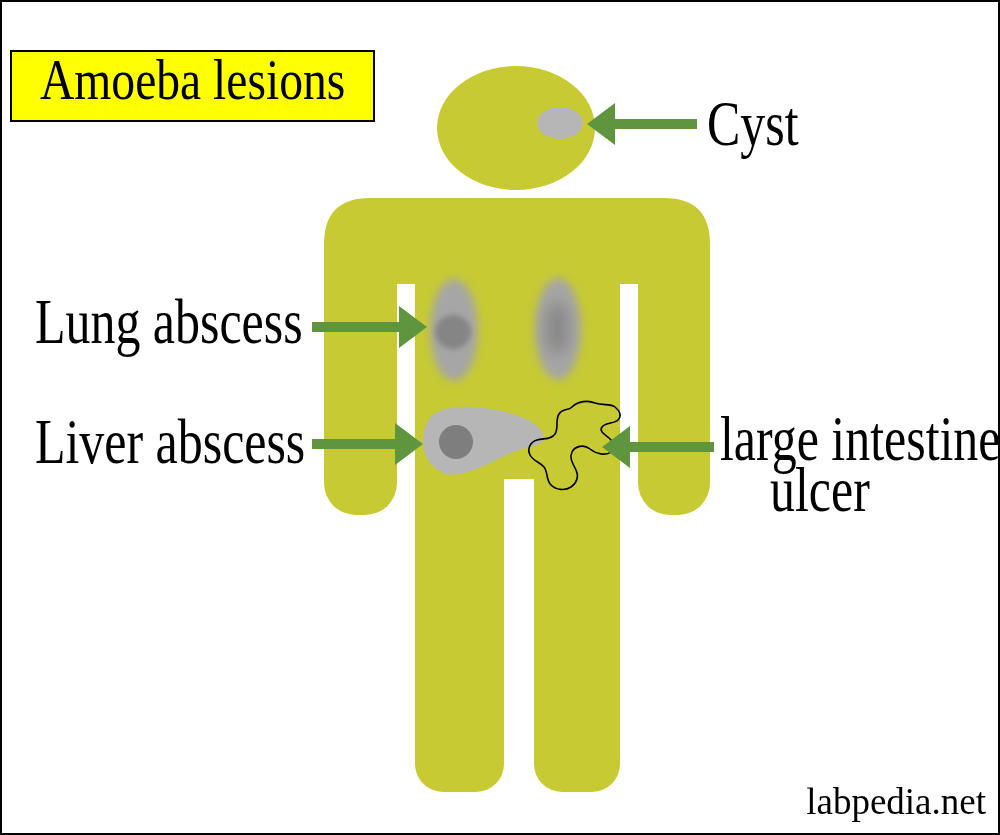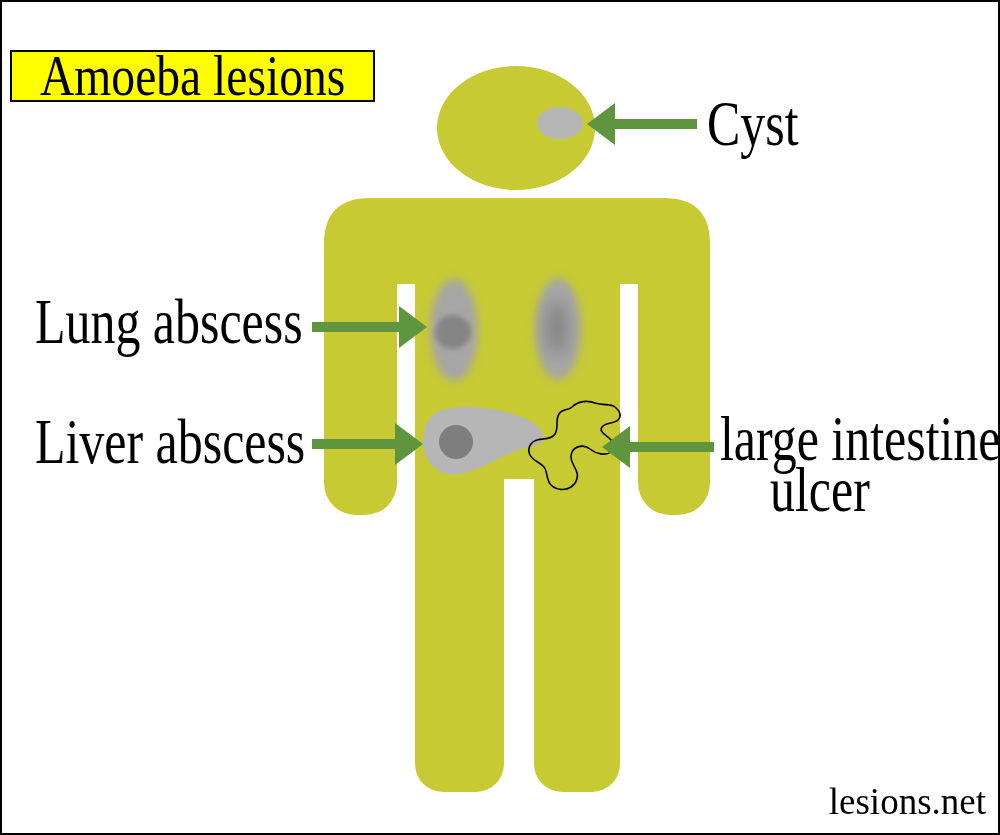--- a/index.html
+++ b/index.html
@@ -16,24 +16,24 @@
   .figure-svg{position:absolute;left:0;top:0;width:996px;height:831px;}
   .f-body{fill:var(--body,#c7ca33);}
   .f-arrow{fill:var(--arrow,#5f953f);}
   .f-gray{fill:var(--lesion-gray,#b6b6b6);}
   .f-dark{fill:var(--lesion-dark,#7e7e7e);}
   .f-lung{fill:var(--lung-gray,#a6a6a6);}
   .f-lungcore-l{fill:var(--lung-core,#858585);}
   .f-lungcore-r{fill:var(--lung-core,#858585);}
   .squiggle{fill:none;stroke:var(--text,#000);stroke-width:1.6;stroke-linejoin:round;}
   .title-box{
-    position:absolute;left:8px;top:48px;width:365px;height:52px;
+    position:absolute;left:8px;top:48px;width:365px;height:72px;
     background:var(--title-bg,#ff0);
     border:2px solid #000;box-sizing:border-box;
-    display:flex;align-items:center;justify-content:center;
+    display:flex;align-items:flex-start;justify-content:center;
   }
   .title-box span{
     font-size:56px;line-height:1;white-space:nowrap;
     transform:scaleX(.85);
   }
   .lbl{
     position:absolute;font-size:64px;line-height:1;white-space:nowrap;
     transform:scaleX(.78);transform-origin:0 0;
   }
   .lbl-cyst{left:705px;top:90px;}
@@ -90,15 +90,15 @@
   <div class="title-box">
     <span>Amoeba lesions</span>
   </div>
 
   <div class="lbl lbl-cyst">Cyst</div>
   <div class="lbl lbl-lung">Lung abscess</div>
   <div class="lbl lbl-liver">Liver abscess</div>
   <div class="lbl lbl-intestine1">large intestine</div>
   <div class="lbl lbl-intestine2">ulcer</div>
 
-  <div class="watermark">lesions.net</div>
+  <div class="watermark">labpedia.net</div>
 
 </div>
 
 </body></html>

